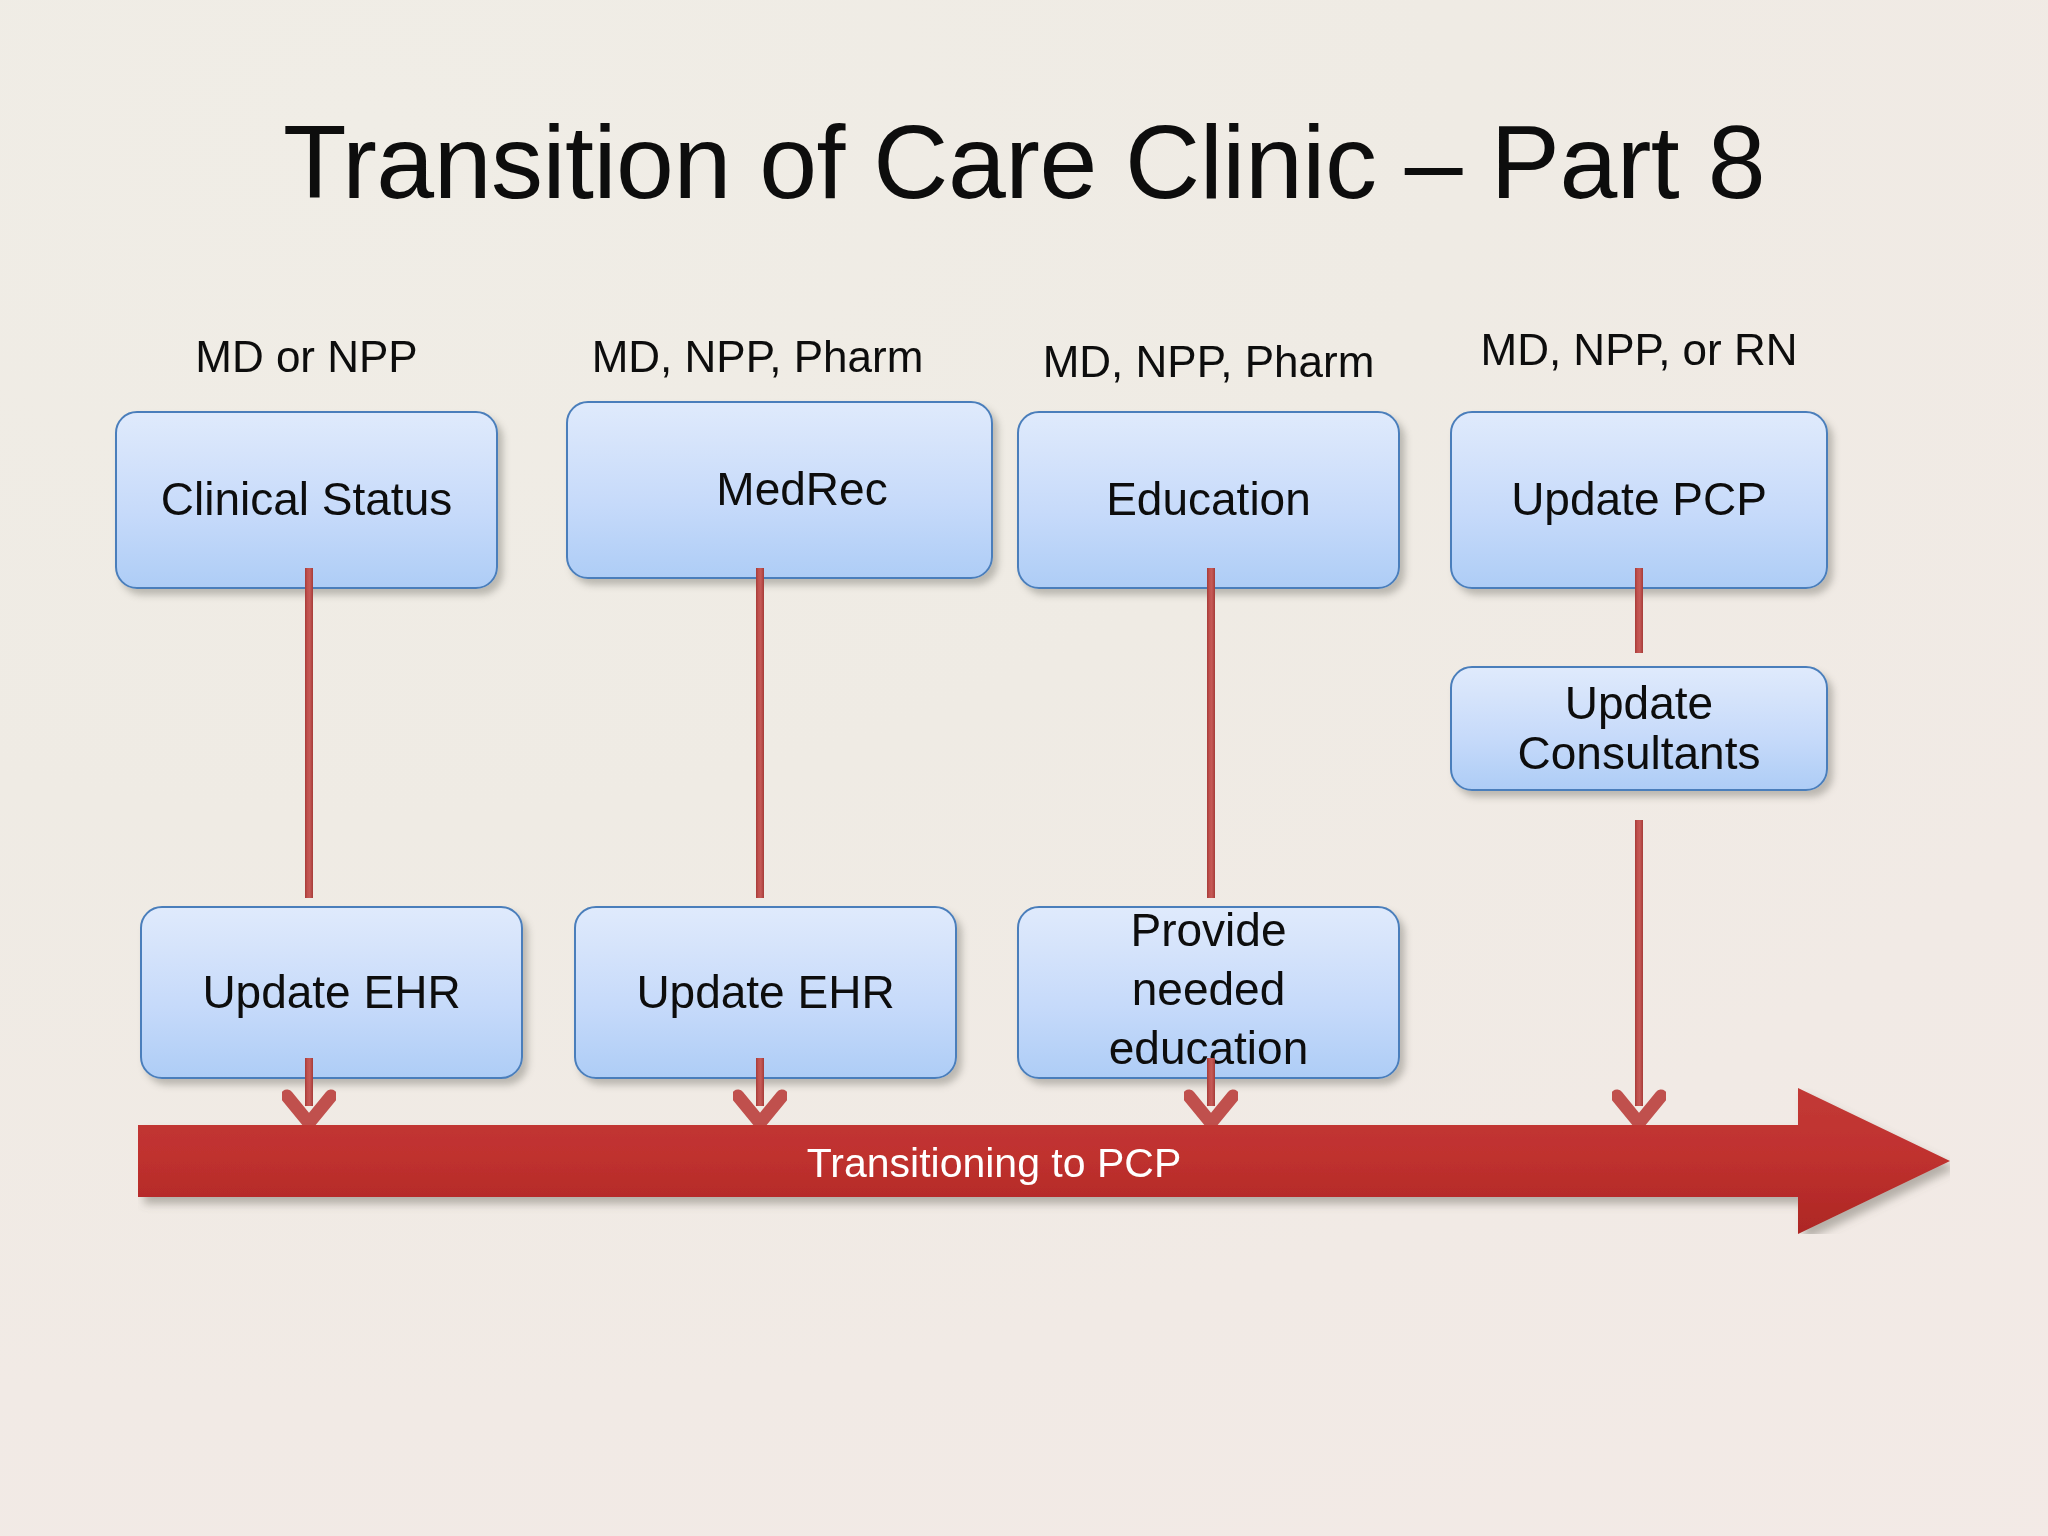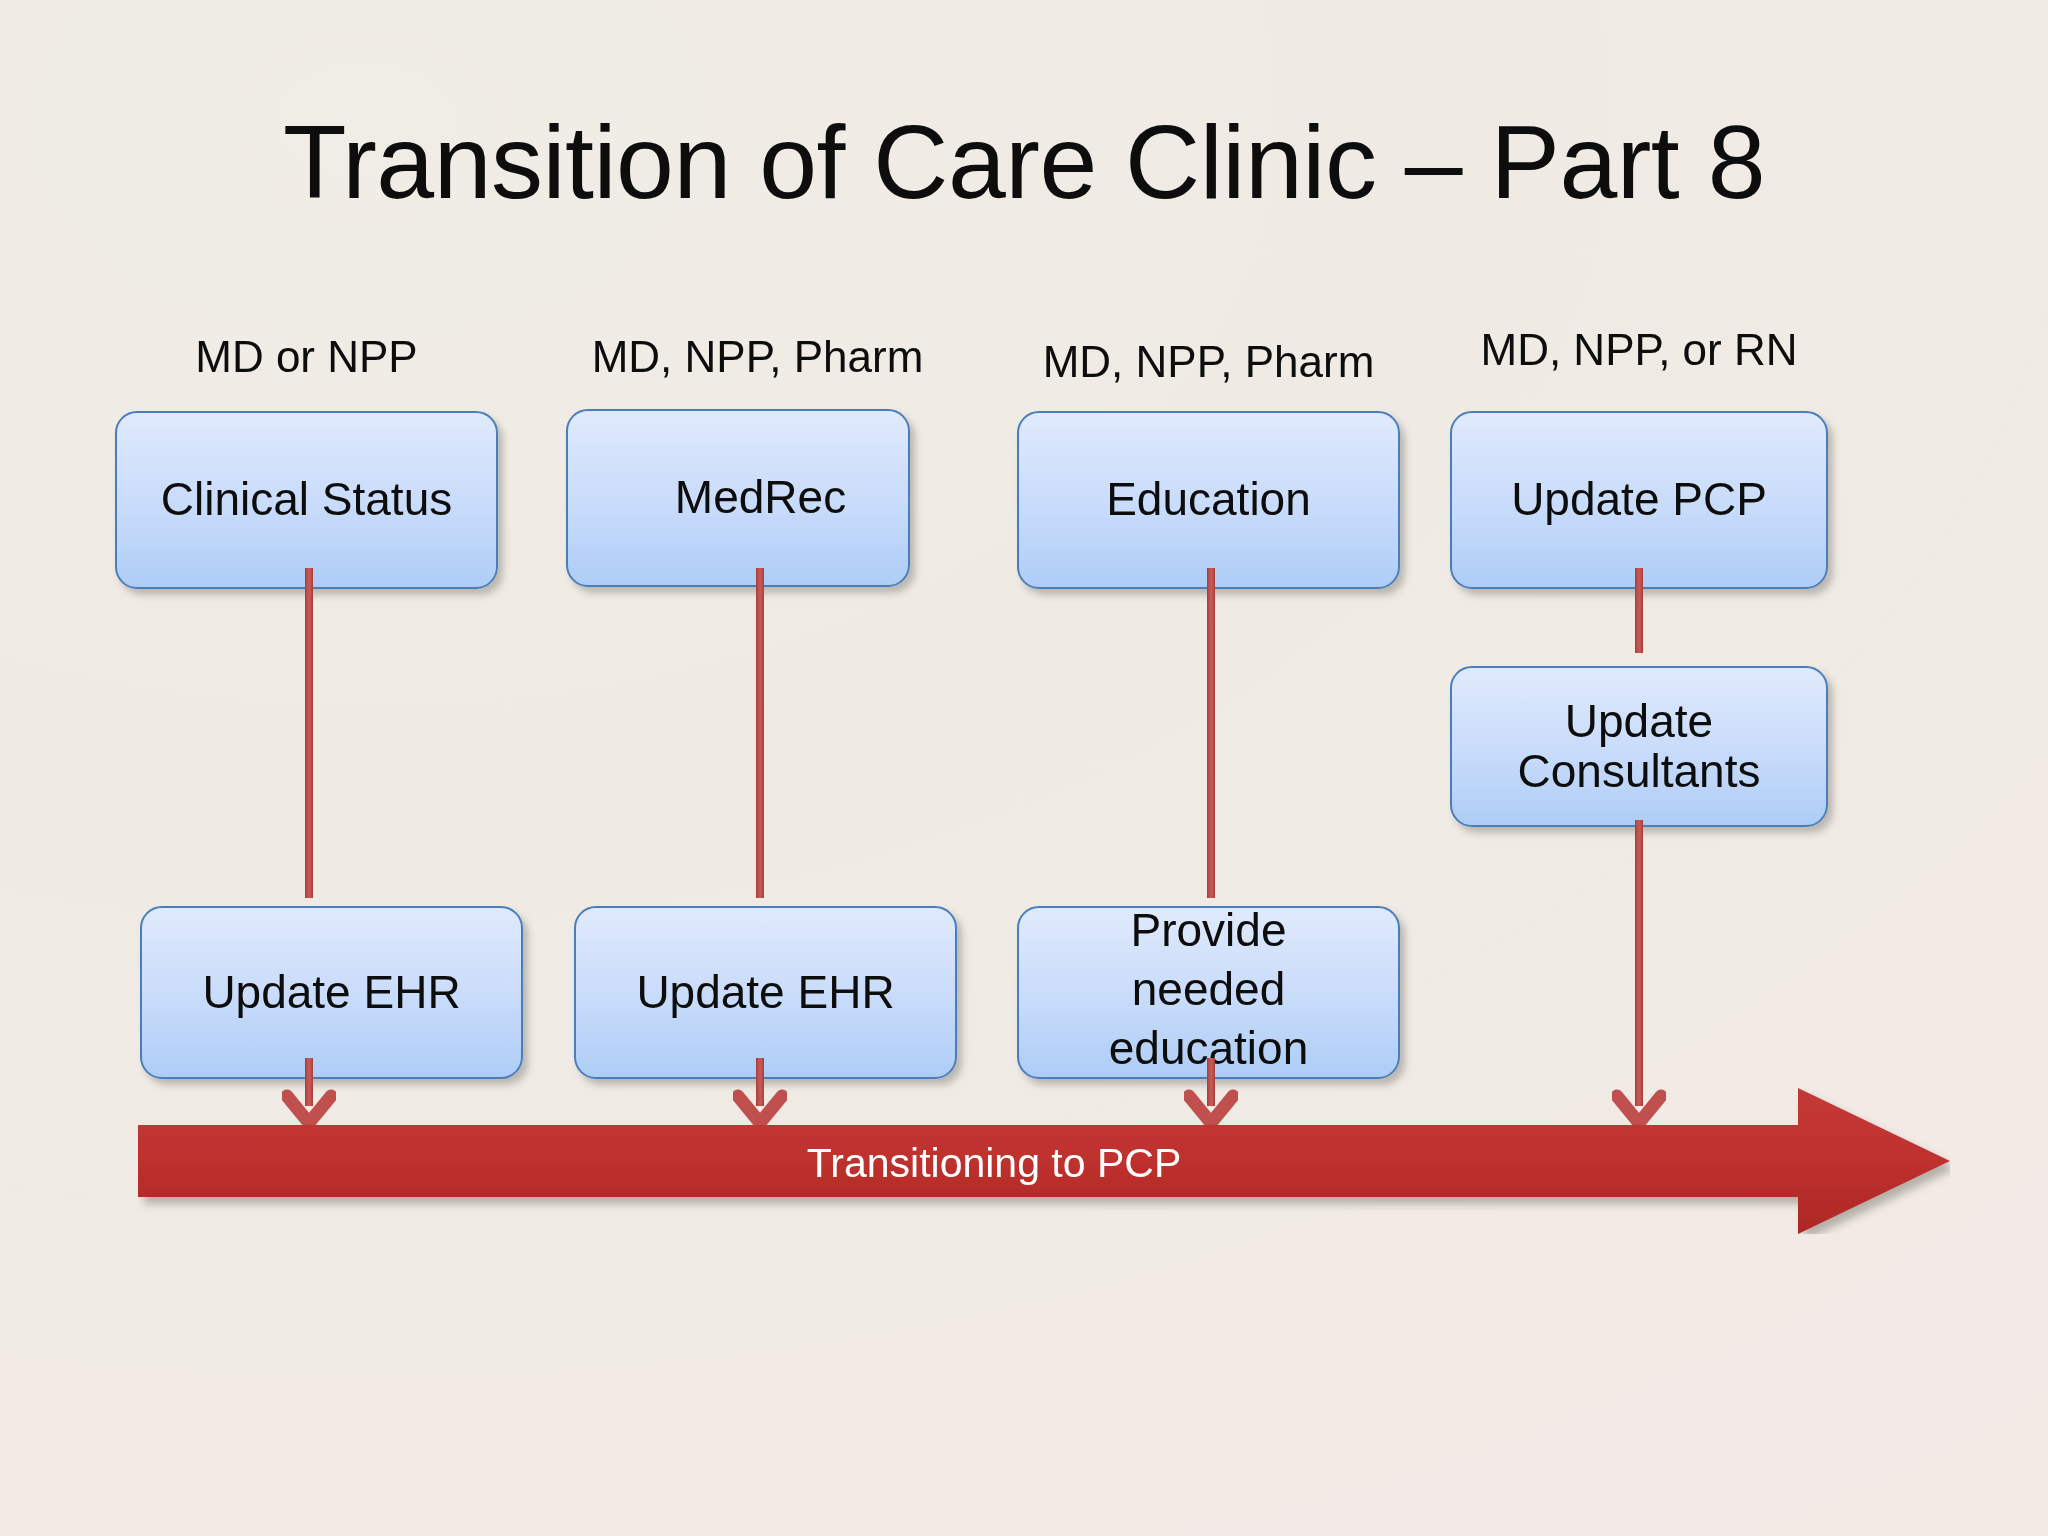--- a/index.html
+++ b/index.html
@@ -133,21 +133,21 @@
   <div class="connector" style="left:305px; top:1058px; height:48px;"></div>
 
   <div class="arrowhead" style="left:282px; top:1086px;">
     <svg width="54" height="54" viewBox="0 0 54 54">
       <path d="M5 10 L27 37 L49 10" fill="none" stroke="#c0504d" stroke-width="13" stroke-linecap="round" stroke-linejoin="round"></path>
     </svg>
   </div>
 
   <div class="role-label" style="left:566px; top:335px; width:383px;">MD, NPP, Pharm</div>
 
-  <div class="pbox" style="left:566px; top:388px; width:344px; height:178px;padding-left:45px;">
+  <div class="pbox" style="left:566px; top:380px; width:427px; height:178px;padding-left:45px;">
     <span class="plabel">MedRec</span>
   </div>
 
   <div class="connector" style="left:756px; top:568px; height:330px;"></div>
 
   <div class="pbox" style="left:574px; top:885px; width:383px; height:173px;">
     <span class="plabel">Update EHR</span>
   </div>
 
   <div class="connector" style="left:756px; top:1058px; height:48px;"></div>
@@ -181,21 +181,21 @@
   </div>
 
   <div class="role-label" style="left:1450px; top:328px; width:378px;">MD, NPP, or RN</div>
 
   <div class="pbox" style="left:1450px; top:390px; width:378px; height:178px;">
     <span class="plabel">Update PCP</span>
   </div>
 
   <div class="connector" style="left:1635px; top:568px; height:85px;"></div>
 
-  <div class="pbox" style="left:1450px; top:645px; width:378px; height:161px;">
+  <div class="pbox" style="left:1450px; top:645px; width:378px; height:125px;">
     <span class="plabel">Update
 Consultants</span>
   </div>
 
   <div class="connector" style="left:1635px; top:820px; height:286px;"></div>
 
   <div class="arrowhead" style="left:1612px; top:1086px;">
     <svg width="54" height="54" viewBox="0 0 54 54">
       <path d="M5 10 L27 37 L49 10" fill="none" stroke="#c0504d" stroke-width="13" stroke-linecap="round" stroke-linejoin="round"></path>
     </svg>

